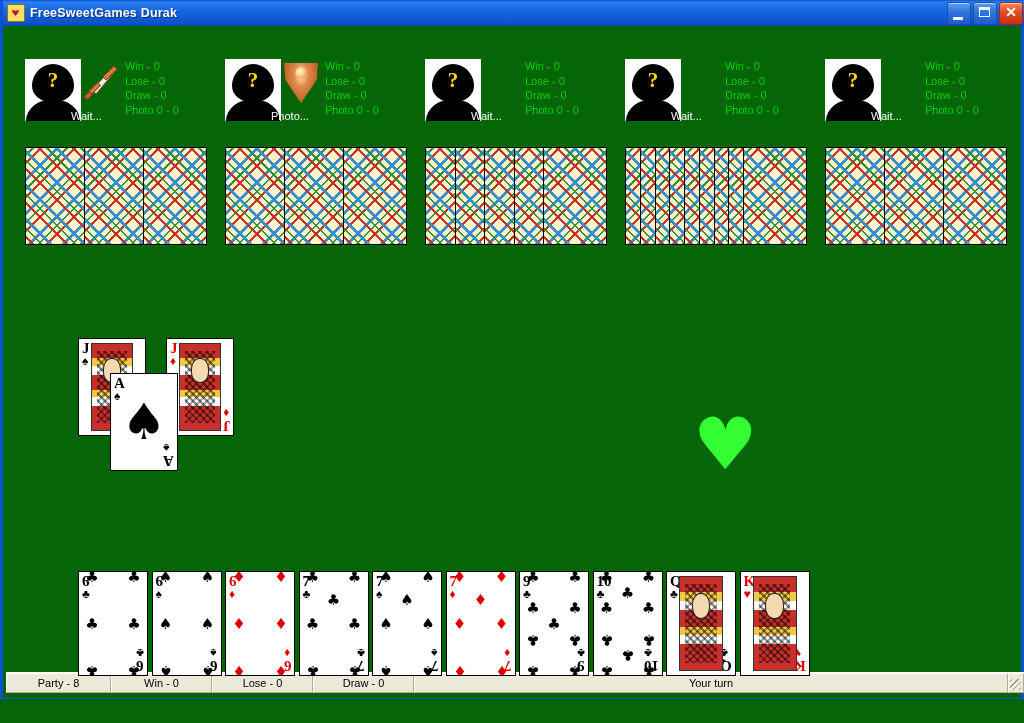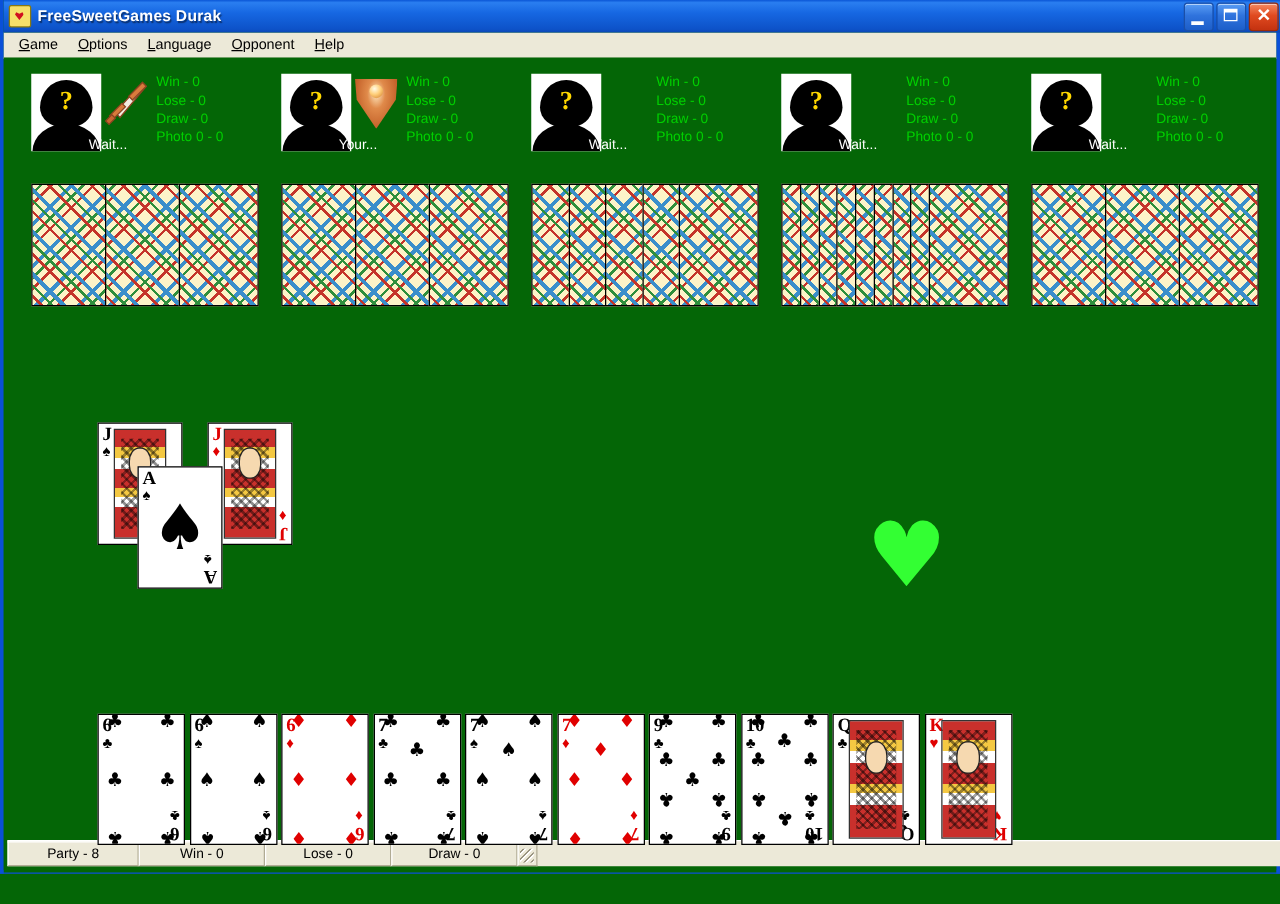--- a/index.html
+++ b/index.html
@@ -127,27 +127,20 @@
         </div>
       <div class="tb-btn">
           <span class="glyph-max"></span>
         </div>
       <div class="tb-btn close">
           <span class="glyph-close">✕</span>
         </div>
     </div>
   </div>
 
-  <div class="menubar">
-    <div class="menu-item"><u>G</u><span>ame</span></div>
-    <div class="menu-item"><u>O</u><span>ptions</span></div>
-    <div class="menu-item"><u>L</u><span>anguage</span></div>
-    <div class="menu-item"><u>O</u><span>pponent</span></div>
-    <div class="menu-item"><u>H</u><span>elp</span></div>
-  </div>
 
   <div class="field">
 
     <div class="panel" style="left:22px;">
       <div class="avatar">
         <div class="head"></div>
           <div class="body"></div>
         <div class="qm">?</div>
       </div>
       <div class="icon-wrap">
@@ -170,21 +163,21 @@
     <div class="panel" style="left:222px;">
       <div class="avatar">
         <div class="head"></div>
           <div class="body"></div>
         <div class="qm">?</div>
       </div>
       <div class="icon-wrap">
         <div class="shield">
             <div class="boss"></div>
           </div>
-        <div class="waitlbl">Your...</div>
+        <div class="waitlbl">Photo...</div>
       </div>
       <div class="stats">
         <div>Win - 0</div>
         <div>Lose - 0</div>
         <div>Draw - 0</div>
         <div>Photo 0 - 0</div>
       </div>
     </div>
 
     <div class="panel" style="left:422px;">
@@ -480,15 +473,16 @@
           <div class="courtart"></div>
         </div>
       </div>
   </div>
 
   <div class="statusbar">
     <div class="sb-cell" style="width:105px;">Party - 8</div>
     <div class="sb-cell" style="width:101px;">Win - 0</div>
     <div class="sb-cell" style="width:101px;">Lose - 0</div>
     <div class="sb-cell" style="width:101px;">Draw - 0</div>
+    <div class="sb-cell" style="flex:1;">Your turn</div>
     <div class="sb-cell sb-grip"></div>
   </div>
 </div>
 
 </body></html>

